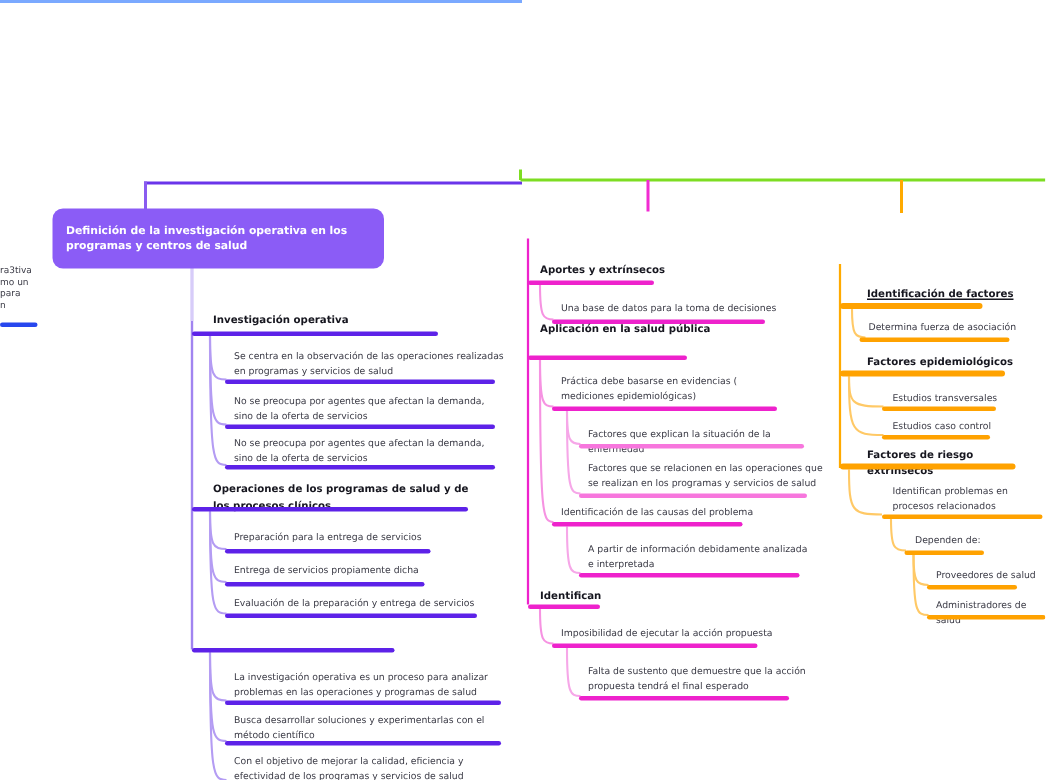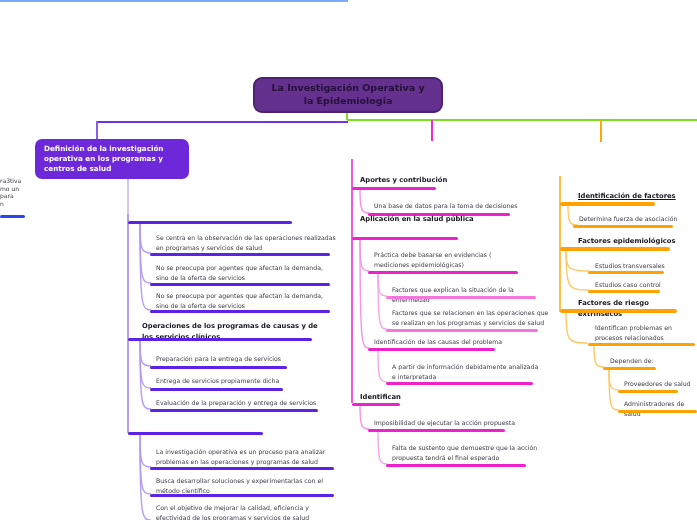--- a/index.html
+++ b/index.html
@@ -55,56 +55,56 @@
     <path d="M560,176 L560,312" stroke="#ffaa00" stroke-width="1.5" fill="none"></path>
     <path d="M568,206 C568,223 570,225 577,225" stroke="#ffc966" stroke-width="1.4" fill="none"></path>
     <path d="M566,251 C566,269 568,271 589,271" stroke="#ffc966" stroke-width="1.4" fill="none"></path>
     <path d="M566,251 C566,288 568,290 589,290" stroke="#ffc966" stroke-width="1.4" fill="none"></path>
     <path d="M566,313 C566,341 568,343 588,343" stroke="#ffc966" stroke-width="1.4" fill="none"></path>
     <path d="M594,346 C594,365 596,367 604,367" stroke="#ffc966" stroke-width="1.4" fill="none"></path>
     <path d="M609,370 C609,388 611,390 619,390" stroke="#ffc966" stroke-width="1.4" fill="none"></path>
     <path d="M609,370 C609,408 611,410 619,410" stroke="#ffc966" stroke-width="1.4" fill="none"></path>
   </svg>
 
-  <div class="box" style="left:253px;top:77px;width:190px;height:36px;font-size:9.5px;background:#65318f;border:2px solid #4a2173;color:#241038;border-radius:9px;padding:2px 10px;">La Investigación Operativa y la Epidemiologia</div>
 
   <div class="lbl pre" style="left:0;top:177px;width:30px;font-size:6px;line-height:1.25;">ra3tiva
 mo un
 para
 n</div>
   <div class="u" style="left:0;top:215px;width:25px;background:#2747ee;"></div>
 
-  <div class="box" style="left:35px;top:139px;width:154px;height:30px;font-size:7.2px;background:#6d28d9;justify-content:flex-start;text-align:left;padding:20px 9px;">Definición de la investigación operativa en los programas y centros de salud</div>
+  <div class="box" style="left:35px;top:139px;width:221px;height:30px;font-size:7.2px;background:#8b5cf6;justify-content:flex-start;text-align:left;padding:20px 9px;">Definición de la investigación operativa en los programas y centros de salud</div>
 
+  <div class="lbl hd" style="left:142px;top:208px;width:150px;">Investigación operativa</div>
   <div class="u" style="left:128px;top:221px;width:164px;background:#5d22e8;"></div>
   <div class="lbl" style="left:156px;top:233px;width:180px;">Se centra en la observación de las operaciones realizadas en programas y servicios de salud</div>
   <div class="u" style="left:150px;top:253px;width:180px;background:#5d22e8;"></div>
   <div class="lbl" style="left:156px;top:263px;width:180px;">No se preocupa por agentes que afectan la demanda, sino de la oferta de servicios</div>
   <div class="u" style="left:150px;top:283px;width:180px;background:#5d22e8;"></div>
   <div class="lbl" style="left:156px;top:291px;width:180px;">No se preocupa por agentes que afectan la demanda, sino de la oferta de servicios</div>
   <div class="u" style="left:150px;top:310px;width:180px;background:#5d22e8;"></div>
 
-  <div class="lbl hd" style="left:142px;top:321px;width:176px;">Operaciones de los programas de causas y de los servicios clínicos</div>
+  <div class="lbl hd" style="left:142px;top:321px;width:176px;">Operaciones de los programas de salud y de los procesos clínicos</div>
   <div class="u" style="left:128px;top:338px;width:184px;background:#5d22e8;"></div>
   <div class="lbl" style="left:156px;top:354px;width:180px;">Preparación para la entrega de servicios</div>
   <div class="u" style="left:150px;top:366px;width:137px;background:#5d22e8;"></div>
   <div class="lbl" style="left:156px;top:376px;width:180px;">Entrega de servicios propiamente dicha</div>
   <div class="u" style="left:150px;top:388px;width:133px;background:#5d22e8;"></div>
   <div class="lbl" style="left:156px;top:398px;width:180px;">Evaluación de la preparación y entrega de servicios</div>
   <div class="u" style="left:150px;top:409px;width:168px;background:#5d22e8;"></div>
 
   <div class="u" style="left:128px;top:432px;width:135px;background:#5d22e8;"></div>
   <div class="lbl" style="left:156px;top:447px;width:182px;">La investigación operativa es un proceso para analizar problemas en las operaciones y programas de salud</div>
   <div class="u" style="left:150px;top:467px;width:184px;background:#5d22e8;"></div>
   <div class="lbl" style="left:156px;top:476px;width:182px;">Busca desarrollar soluciones y experimentarlas con el método científico</div>
   <div class="u" style="left:150px;top:494px;width:184px;background:#5d22e8;"></div>
   <div class="lbl" style="left:156px;top:503px;width:182px;">Con el objetivo de mejorar la calidad, eficiencia y efectividad de los programas y servicios de salud</div>
 
 
-  <div class="lbl hd" style="left:360px;top:175px;width:130px;">Aportes y contribución</div>
+  <div class="lbl hd" style="left:360px;top:175px;width:130px;">Aportes y extrínsecos</div>
   <div class="u" style="left:352px;top:187px;width:84px;background:#ee22cc;"></div>
   <div class="lbl" style="left:374px;top:201px;width:150px;">Una base de datos para la toma de decisiones</div>
   <div class="u" style="left:368px;top:213px;width:142px;background:#ee22cc;"></div>
 
   <div class="lbl hd" style="left:360px;top:214px;width:130px;">Aplicación en la salud pública</div>
   <div class="u" style="left:352px;top:237px;width:106px;background:#ee22cc;"></div>
   <div class="lbl" style="left:374px;top:250px;width:152px;">Práctica debe basarse en evidencias ( mediciones epidemiológicas)</div>
   <div class="u" style="left:368px;top:271px;width:150px;background:#ee22cc;"></div>
   <div class="lbl" style="left:392px;top:285px;width:160px;">Factores que explican la situación de la enfermedad</div>
   <div class="u" style="left:386px;top:296px;width:150px;background:#f776dd;"></div>

